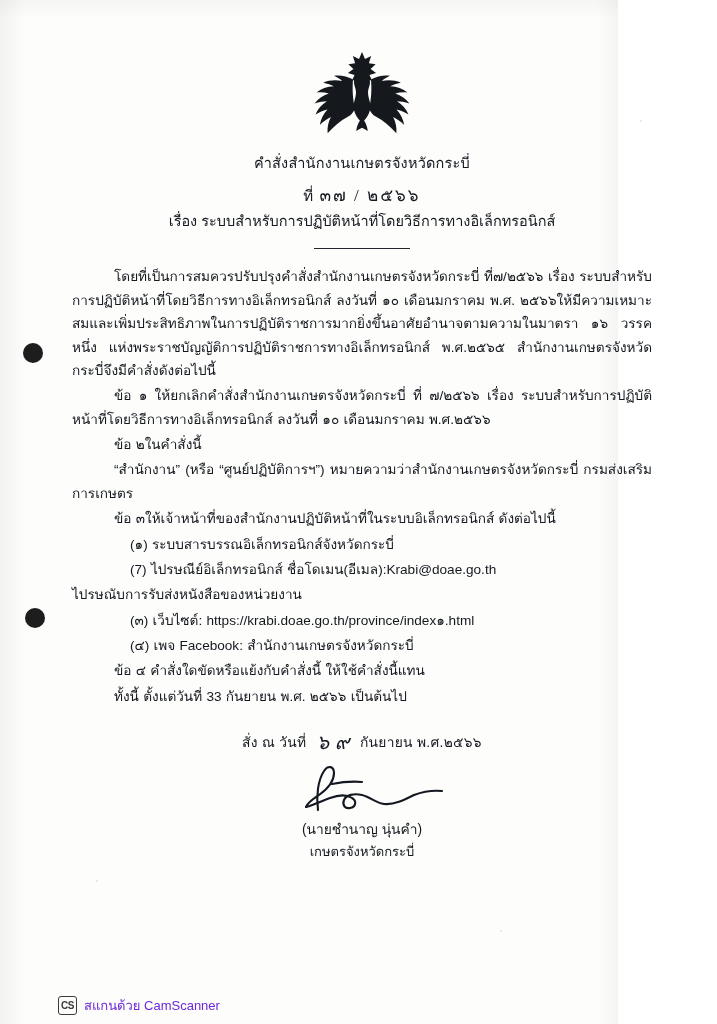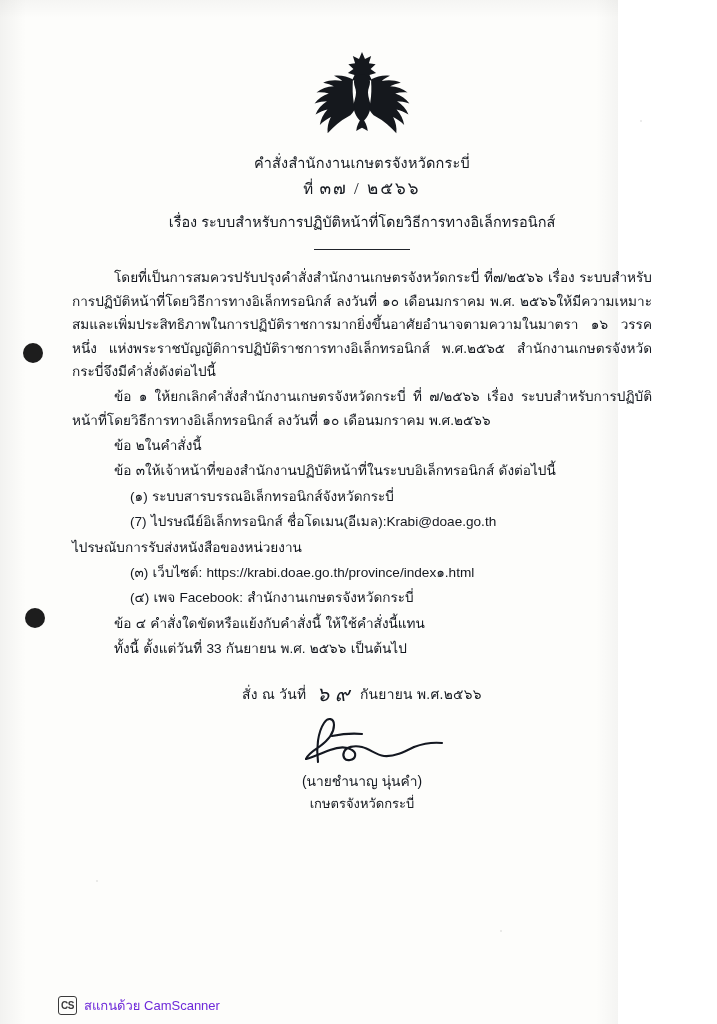--- a/index.html
+++ b/index.html
@@ -67,31 +67,31 @@
   .center { text-align: center; }
 
   .title-line {
     font-size: 14.5px;
     letter-spacing: .2px;
     margin: 0;
     line-height: 1.55;
   }
   .order-number {
     font-size: 15px;
-    margin-top: 0;
+    margin-top: 7px;
     letter-spacing: 1px;
   }
   .order-number .num {
     font-family: "Liberation Serif", serif;
     font-size: 17px;
     letter-spacing: 2px;
   }
   .subject-line {
     font-size: 14.5px;
-    margin-top: 9px;
+    margin-top: 1px;
   }
 
   .divider {
     width: 96px;
     height: 0;
     border-top: 1.3px solid #20242b;
     margin: 16px auto 16px auto;
   }
 
   p.para {
@@ -212,20 +212,21 @@
         <span class="num">๓๗ / ๒๕๖๖</span>
       </div>
       <div class="subject-line">เรื่อง ระบบสำหรับการปฏิบัติหน้าที่โดยวิธีการทางอิเล็กทรอนิกส์</div>
     </div>
 
     <div class="divider"></div>
 
     <p class="para indent">โดยที่เป็นการสมควรปรับปรุงคำสั่งสำนักงานเกษตรจังหวัดกระบี่ ที่๗/๒๕๖๖   เรื่อง ระบบสำหรับการปฏิบัติหน้าที่โดยวิธีการทางอิเล็กทรอนิกส์ ลงวันที่ ๑๐ เดือนมกราคม พ.ศ.  ๒๕๖๖ให้มีความเหมาะสมและเพิ่มประสิทธิภาพในการปฏิบัติราชการมากยิ่งขึ้นอาศัยอำนาจตามความในมาตรา ๑๖ วรรคหนึ่ง แห่งพระราชบัญญัติการปฏิบัติราชการทางอิเล็กทรอนิกส์ พ.ศ.๒๕๖๕ สำนักงานเกษตรจังหวัดกระบี่จึงมีคำสั่งดังต่อไปนี้</p>
     <p class="para indent">ข้อ ๑ ให้ยกเลิกคำสั่งสำนักงานเกษตรจังหวัดกระบี่ ที่ ๗/๒๕๖๖      เรื่อง ระบบสำหรับการปฏิบัติหน้าที่โดยวิธีการทางอิเล็กทรอนิกส์ ลงวันที่ ๑๐ เดือนมกราคม พ.ศ.๒๕๖๖</p>
     <p class="para indent">ข้อ ๒ในคำสั่งนี้</p>
+    <p class="para indent">“สำนักงาน” (หรือ “ศูนย์ปฏิบัติการฯ”) หมายความว่าสำนักงานเกษตรจังหวัดกระบี่ กรมส่งเสริมการเกษตร</p>
     <p class="para indent">ข้อ ๓ให้เจ้าหน้าที่ของสำนักงานปฏิบัติหน้าที่ในระบบอิเล็กทรอนิกส์ ดังต่อไปนี้</p>
     <p class="para hang2">(๑) ระบบสารบรรณอิเล็กทรอนิกส์จังหวัดกระบี่</p>
     <p class="para hang2">(7) ไปรษณีย์อิเล็กทรอนิกส์ ชื่อโดเมน(อีเมล):Krabi@doae.go.th</p>
     <p class="para noindent">ไปรษณับการรับส่งหนังสือของหน่วยงาน</p>
     <p class="para hang2">(๓) เว็บไซต์: https://krabi.doae.go.th/province/index๑.html</p>
     <p class="para hang2">(๔) เพจ Facebook: สำนักงานเกษตรจังหวัดกระบี่</p>
     <p class="para indent">ข้อ ๔ คำสั่งใดขัดหรือแย้งกับคำสั่งนี้ ให้ใช้คำสั่งนี้แทน</p>
     <p class="para indent">ทั้งนี้ ตั้งแต่วันที่  33 กันยายน พ.ศ. ๒๕๖๖ เป็นต้นไป</p>
 
     <div class="sig-block">

